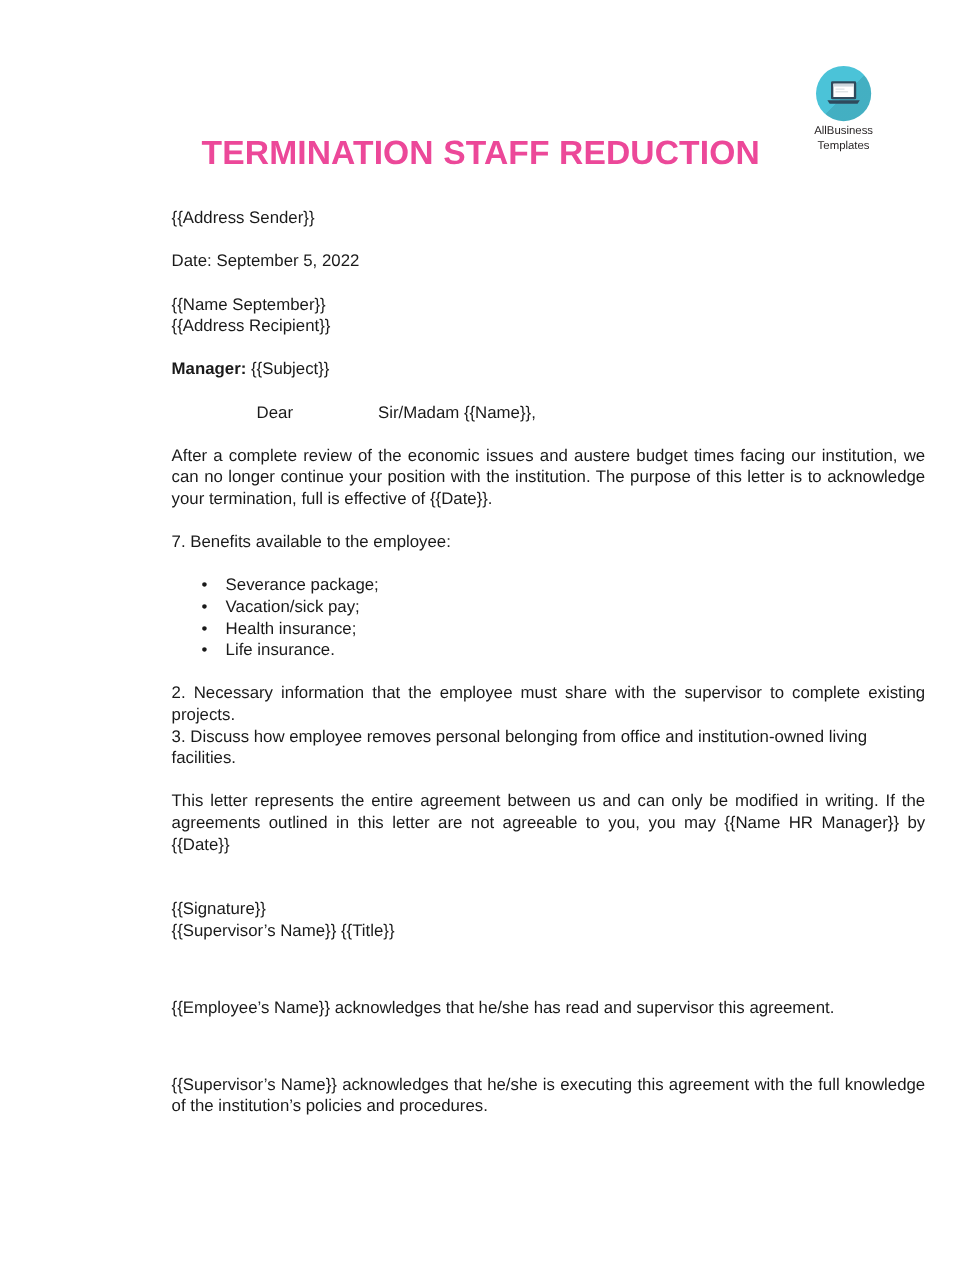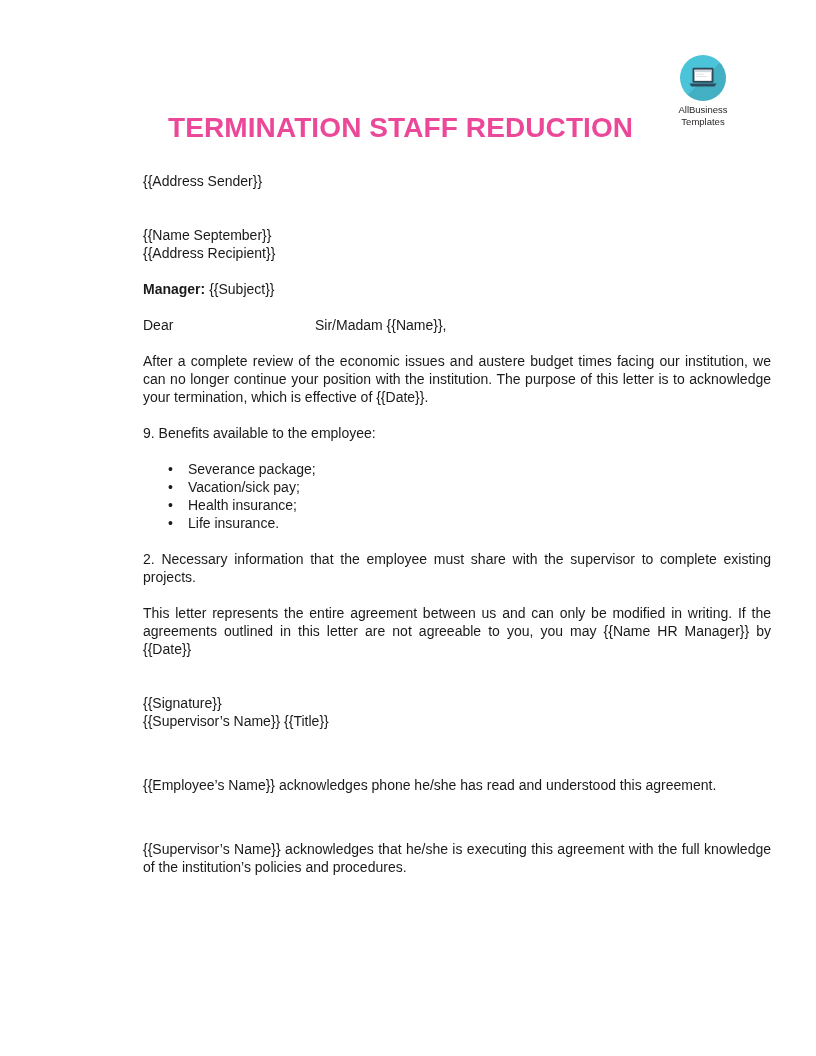--- a/index.html
+++ b/index.html
@@ -139,62 +139,64 @@
     </div>
   </div>
 
   <div class="doc-title">TERMINATION STAFF REDUCTION</div>
 
   <div class="body-area">
 
     <p class="blk">{{Address Sender}}</p>
     <div class="gap"></div>
 
+    <p class="blk">Date: September 5, 2022</p>
     <div class="gap"></div>
 
     <p class="blk">{{Name September}}</p>
     <p class="blk">{{Address Recipient}}</p>
     <div class="gap"></div>
 
     <p class="blk"><span class="bold">Manager:</span> <span>{{Subject}}</span></p>
     <div class="gap"></div>
 
-    <p class="blk dear-row"><span style="display:inline-block;width:172px;">Dear</span><span>Sir/Madam {{Name}},</span></p>
-    <div class="gap"></div>
-
-    <p class="blk justify">After a complete review of the economic issues and austere budget times facing our institution, we can no longer continue your position with the institution. The purpose of this letter is to acknowledge your termination, which is effective of {{Date}}.</p>
-    <div class="gap"></div>
-
-    <p class="blk">9. Benefits available to the employee:</p>
+    <p class="blk dear-row"><span style="display:inline-block;width:172px;text-align:center;">Dear</span><span>Sir/Madam {{Name}},</span></p>
+    <div class="gap"></div>
+
+    <p class="blk justify">After a complete review of the economic issues and austere budget times facing our institution, we can no longer continue your position with the institution. The purpose of this letter is to acknowledge your termination, full is effective of {{Date}}.</p>
+    <div class="gap"></div>
+
+    <p class="blk">7. Benefits available to the employee:</p>
     <div class="gap"></div>
 
     <ul class="bullets">
       <li><span class="bullet-dot">•</span><span>Severance package;</span></li>
       <li><span class="bullet-dot">•</span><span>Vacation/sick pay;</span></li>
       <li><span class="bullet-dot">•</span><span>Health insurance;</span></li>
       <li><span class="bullet-dot">•</span><span>Life insurance.</span></li>
     </ul>
     <div class="gap"></div>
 
     <p class="blk justify">2. Necessary information that the employee must share with the supervisor to complete existing projects.</p>
+    <p class="blk">3. Discuss how employee removes personal belonging from office and institution-owned living facilities.</p>
     <div class="gap"></div>
 
     <p class="blk justify">This letter represents the entire agreement between us and can only be modified in writing. If the agreements outlined in this letter are not agreeable to you, you may {{Name HR Manager}} by {{Date}}</p>
     <div class="gap"></div>
 
     <div class="gap"></div>
 
     <p class="blk">{{Signature}}</p>
     <p class="blk">{{Supervisor’s Name}} {{Title}}</p>
 
     <div class="gap"></div>
     <div class="gap"></div>
     <div class="gap-sm"></div>
 
-    <p class="blk">{{Employee’s Name}} acknowledges phone he/she has read and understood this agreement.</p>
+    <p class="blk">{{Employee’s Name}} acknowledges that he/she has read and supervisor this agreement.</p>
 
     <div class="gap"></div>
     <div class="gap"></div>
     <div class="gap-sm"></div>
 
     <p class="blk justify">{{Supervisor’s Name}} acknowledges that he/she is executing this agreement with the full knowledge of the institution’s policies and procedures.</p>
 
   </div>
 </div>
 

